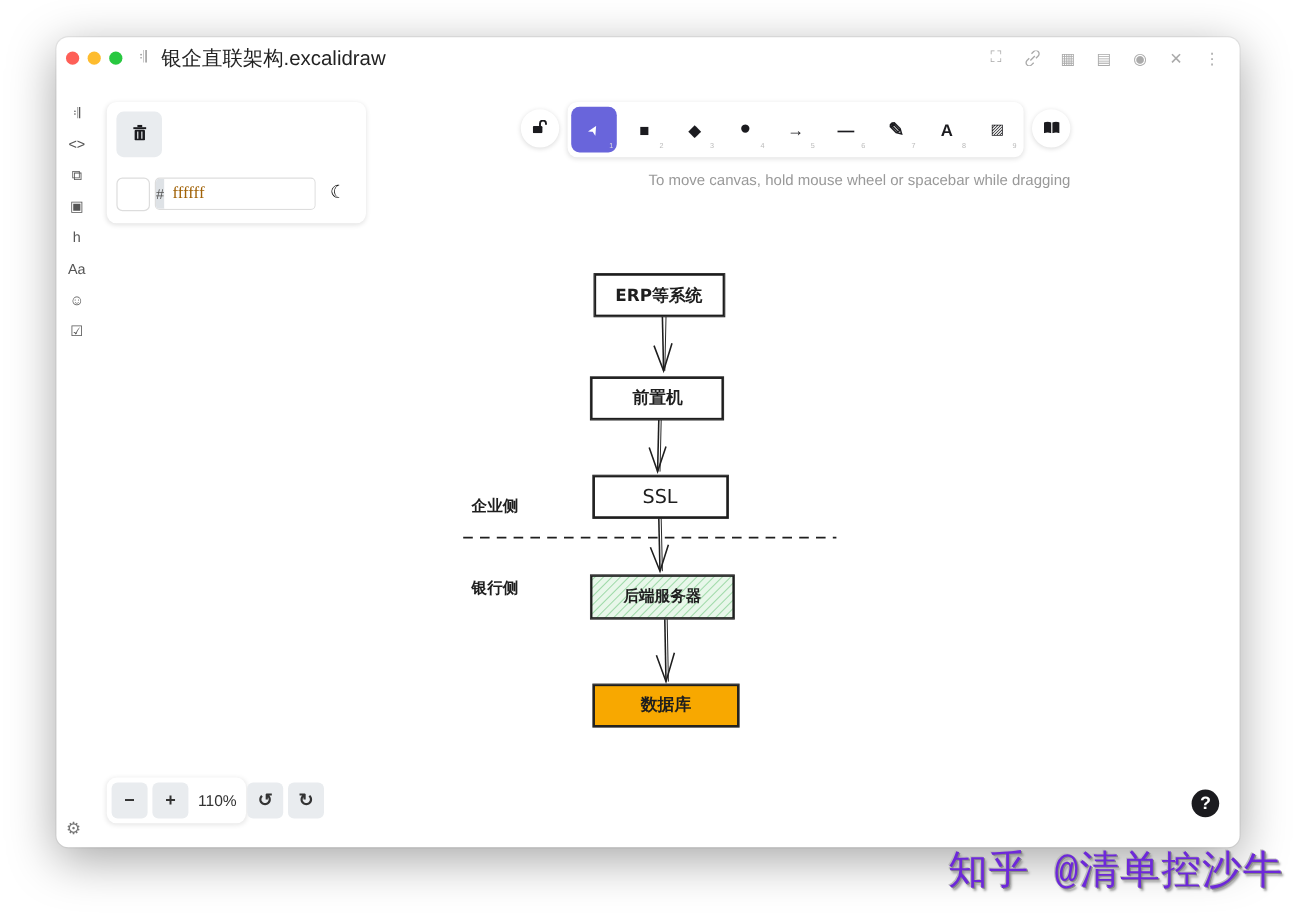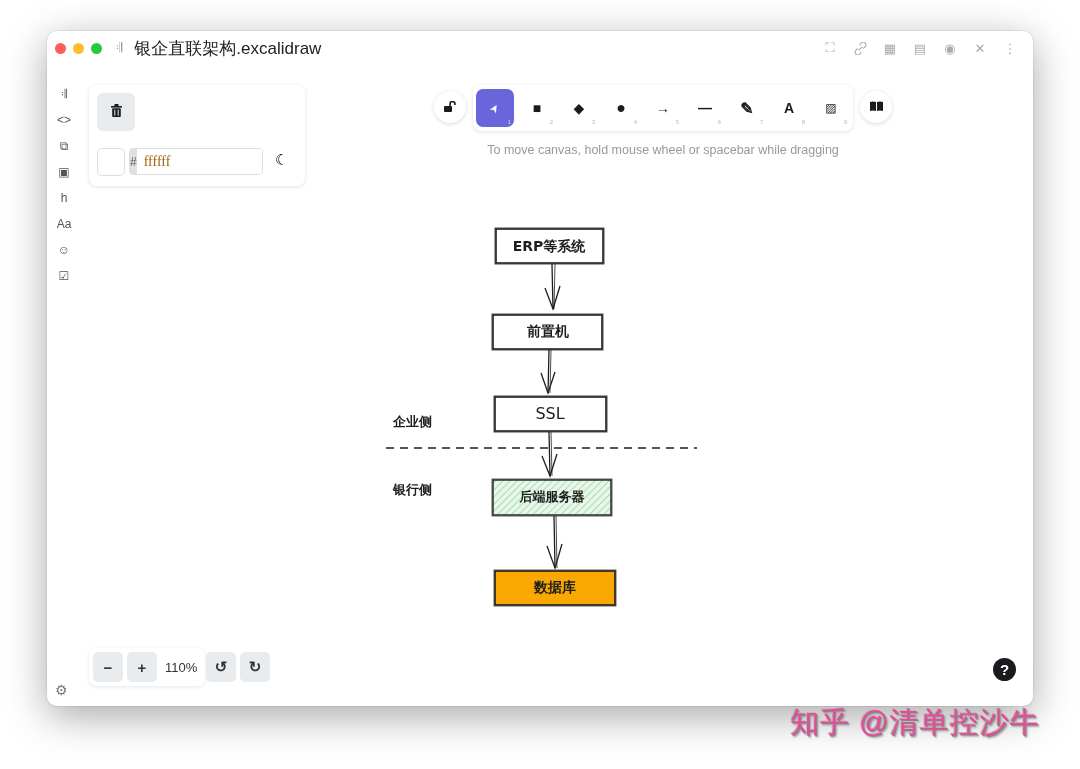--- a/index.html
+++ b/index.html
@@ -34,33 +34,33 @@
   .hex-input { flex: 1; border: none; outline: none; font-size: 14px; padding-left: 7px; color: #a16207; font-family: Liberation Serif, serif; }
   .moon { position: absolute; left: 186px; top: 66px; font-size: 15px; }
 
   .lock-btn { position: absolute; left: 387px; top: 60px; width: 32px; height: 32px; border-radius: 50%; background: #fff; box-shadow: 0 1px 4px rgba(0,0,0,0.15); display: flex; align-items: center; justify-content: center; font-size: 11px; }
   .toolbar { position: absolute; left: 426px; top: 54px; width: 380px; height: 46px; background: #fff; border-radius: 8px; box-shadow: 0 1px 4px rgba(0,0,0,0.12); display: flex; align-items: center; padding-left: 3px; gap: 4px; }
   .tool { position: relative; width: 38px; height: 38px; border-radius: 7px; display: flex; align-items: center; justify-content: center; font-size: 14px; color: #1b1b1f; }
   .tool.active { background: #6965db; color: #fff; }
   .tool .key { position: absolute; right: 3px; bottom: 2px; font-size: 6px; color: #bbb; }
   .tool.active .key { color: #ddd; }
   .library-btn { position: absolute; left: 813px; top: 60px; width: 32px; height: 32px; border-radius: 50%; background: #fff; box-shadow: 0 1px 4px rgba(0,0,0,0.15); display: flex; align-items: center; justify-content: center; font-size: 11px; }
-  .hint { position: absolute; left: 387px; top: 112px; width: 458px; text-align: center; font-size: 12.5px; color: #999; }
+  .hint { position: absolute; left: 387px; top: 112px; width: 458px; text-align: right; font-size: 12.5px; color: #999; }
 
   .zoom-group { position: absolute; left: 42px; top: 617px; height: 38px; background: #fff; border-radius: 8px; box-shadow: 0 1px 4px rgba(0,0,0,0.1); display: flex; align-items: center; padding: 0 4px; gap: 4px; }
   .zbtn { width: 30px; height: 30px; background: #e9ecef; border-radius: 5px; display: flex; align-items: center; justify-content: center; font-size: 15px; font-weight: bold; color: #333; }
   .zoom-level { font-size: 13px; color: #333; padding: 0 4px; }
   .undo-btn { position: absolute; left: 159px; top: 621px; }
   .redo-btn { position: absolute; left: 193px; top: 621px; }
   .help-btn { position: absolute; left: 946px; top: 627px; width: 23px; height: 23px; border-radius: 50%; background: #1b1b1f; color: #fff; display: flex; align-items: center; justify-content: center; font-size: 15px; font-weight: bold; }
 
   .canvas-svg { position: absolute; left: 0; top: 0; }
   .node-text { font-family: "DejaVu Sans", sans-serif; font-size: 14px; font-weight: bold; fill: #1e1e1e; }
 
-  .watermark { position: absolute; left: 790px; top: 703px; font-size: 29px; color: #ec4899; text-shadow: 1px 1px 0 #888, -1px -1px 0 #bbb, 2px 2px 2px #999; letter-spacing: 1px; font-family: Liberation Sans, sans-serif; }
+  .watermark { position: absolute; left: 790px; top: 703px; font-size: 33px; color: #6d28d9; text-shadow: 1px 1px 0 #888, -1px -1px 0 #bbb, 2px 2px 2px #999; letter-spacing: 1px; font-family: Liberation Mono, monospace; }
 </style>
 </head>
 <body>
 
 <div class="window">
 
   <div class="titlebar">
     <div class="traffic">
       <span class="tl-red"></span>
       <span class="tl-yellow"></span>

